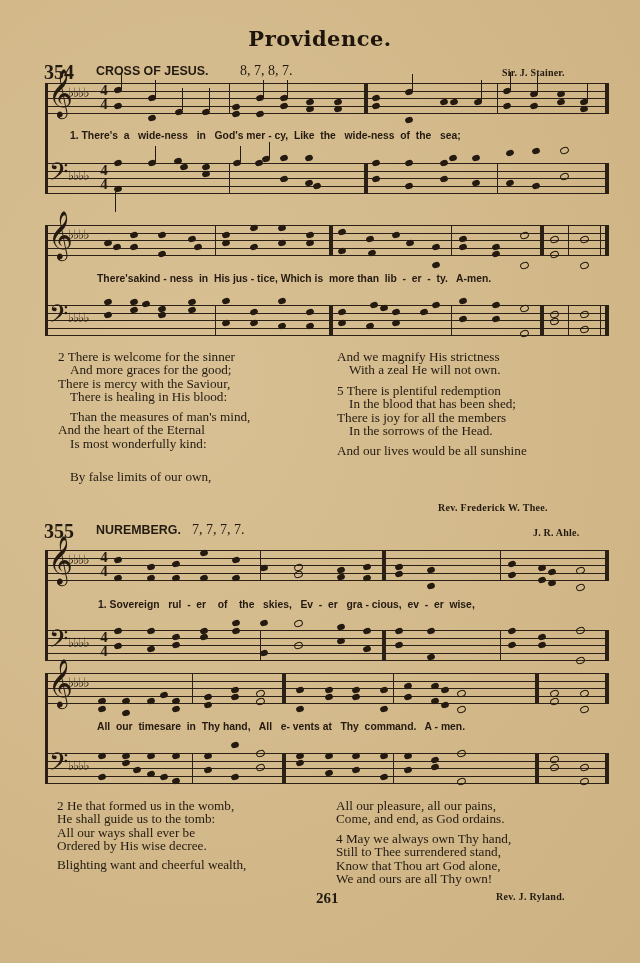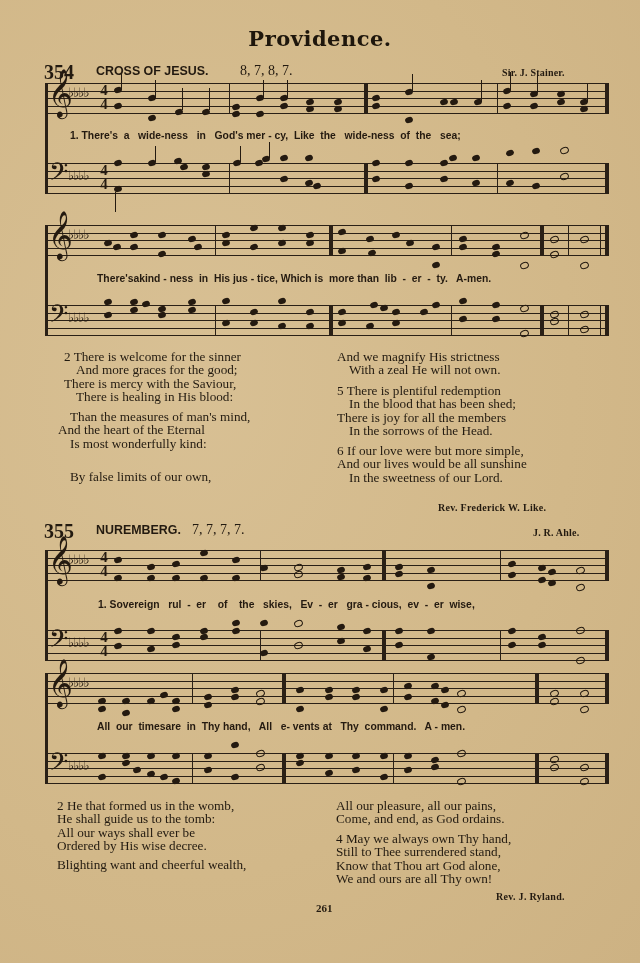--- a/index.html
+++ b/index.html
@@ -31,21 +31,21 @@
   .clef { position:absolute; font-family:"DejaVu Sans", sans-serif; color:#241a10; line-height:1; }
   .keysig { position:absolute; font-family:"DejaVu Sans", sans-serif; font-size:13px; color:#241a10; letter-spacing:-1px; }
   .timesig { position:absolute; font-family:"Liberation Serif", serif; font-weight:bold; font-size:15px; line-height:14px; text-align:center; width:12px; color:#241a10; }
   .note { position:absolute; width:8px; height:6px; border-radius:50%; background:#241a10; transform:rotate(-20deg); }
   .note.half { background:transparent; border:1.5px solid #241a10; width:7px; height:5px; }
   .stem { position:absolute; width:1.2px; background:#241a10; }
   .verse { position:absolute; font-family:"Liberation Serif", serif; font-size:13.2px; line-height:13.4px; color:#221a10; }
   .verse .l { white-space:pre; }
   .verse .ind { padding-left:12px; }
   .author { position:absolute; font-family:"Liberation Serif", serif; font-size:10px; font-weight:bold; letter-spacing:0.3px; }
-  .pageno { position:absolute; font-family:"Liberation Serif", serif; font-weight:bold; font-size:11px;margin-top:12px; }
+  .pageno { position:absolute; font-family:"Liberation Serif", serif; font-weight:bold; font-size:15px; }
 </style>
 </head>
 <body>
 
 <div class="section-title">Providence.</div>
 
 <div class="abs hymn-num" style="left:44px;top:61px;">354</div>
 <div class="abs tune-name" style="left:96px;top:63px;">CROSS OF JESUS.</div>
 <div class="abs meter" style="left:240px;top:63px;">8, 7, 8, 7.</div>
 <div class="abs composer" style="left:502px;top:67px;">Sir. J. Stainer.</div>
@@ -270,21 +270,21 @@
     <div class="note" style="left:492px;top:316px;"></div>
   <div class="note half" style="left:520px;top:305px;"></div>
     <div class="note half" style="left:520px;top:330px;"></div>
   <div class="note half" style="left:550px;top:311px;"></div>
     <div class="note half" style="left:550px;top:318px;"></div>
   <div class="note half" style="left:580px;top:311px;"></div>
     <div class="note half" style="left:580px;top:326px;"></div>
   <div class="lyric" style="left:97px;top:272px;">There'sakind - ness  in  His jus - tice, Which is  more than  lib  -  er  -  ty.   A-men.</div>
 </div>
 
-<div class="verse" style="left:64px;top:350px;">
+<div class="verse" style="left:58px;top:350px;">
   <div class="l">2 There is welcome for the sinner</div>
   <div class="l ind">And more graces for the good;</div>
   <div class="l">There is mercy with the Saviour,</div>
   <div class="l ind">There is healing in His blood:</div>
 </div>
 <div class="verse" style="left:58px;top:410px;">
   <div class="l ind">Than the measures of man's mind,</div>
   <div class="l">And the heart of the Eternal</div>
   <div class="l ind">Is most wonderfully kind:</div>
 </div>
@@ -295,25 +295,23 @@
   <div class="l">And we magnify His strictness</div>
   <div class="l ind">With a zeal He will not own.</div>
 </div>
 <div class="verse" style="left:337px;top:384px;">
   <div class="l">5 There is plentiful redemption</div>
   <div class="l ind">In the blood that has been shed;</div>
   <div class="l">There is joy for all the members</div>
   <div class="l ind">In the sorrows of the Head.</div>
 </div>
 <div class="verse" style="left:337px;top:444px;">
-  <div class="l">6 If our love were but more simple,</div>
   <div class="l">And our lives would be all sunshine</div>
-  <div class="l ind">In the sweetness of our Lord.</div>
-</div>
-<div class="author" style="left:438px;top:502px;">Rev. Frederick W. Like.</div>
+</div>
+<div class="author" style="left:438px;top:502px;">Rev. Frederick W. Thee.</div>
 
 <div class="abs hymn-num" style="left:44px;top:520px;">355</div>
 <div class="abs tune-name" style="left:96px;top:522px;">NUREMBERG.</div>
 <div class="abs meter" style="left:192px;top:522px;">7, 7, 7, 7.</div>
 <div class="abs composer" style="left:533px;top:527px;">J. R. Ahle.</div>
 
 <div>
   <div class="brace-line" style="left:45px;top:550px;height:111px;"></div>
   <div class="staff" style="left:46px;top:550px;width:563px;height:31px;">
     <div class="line" style="top:0"></div>

